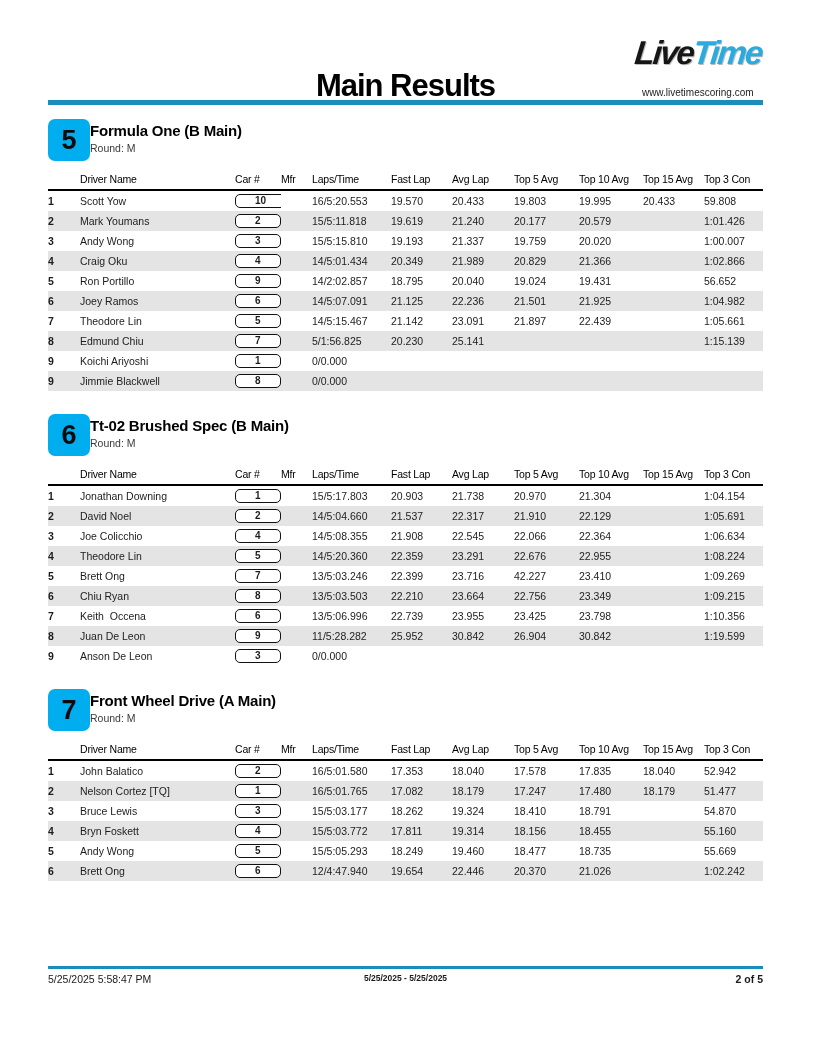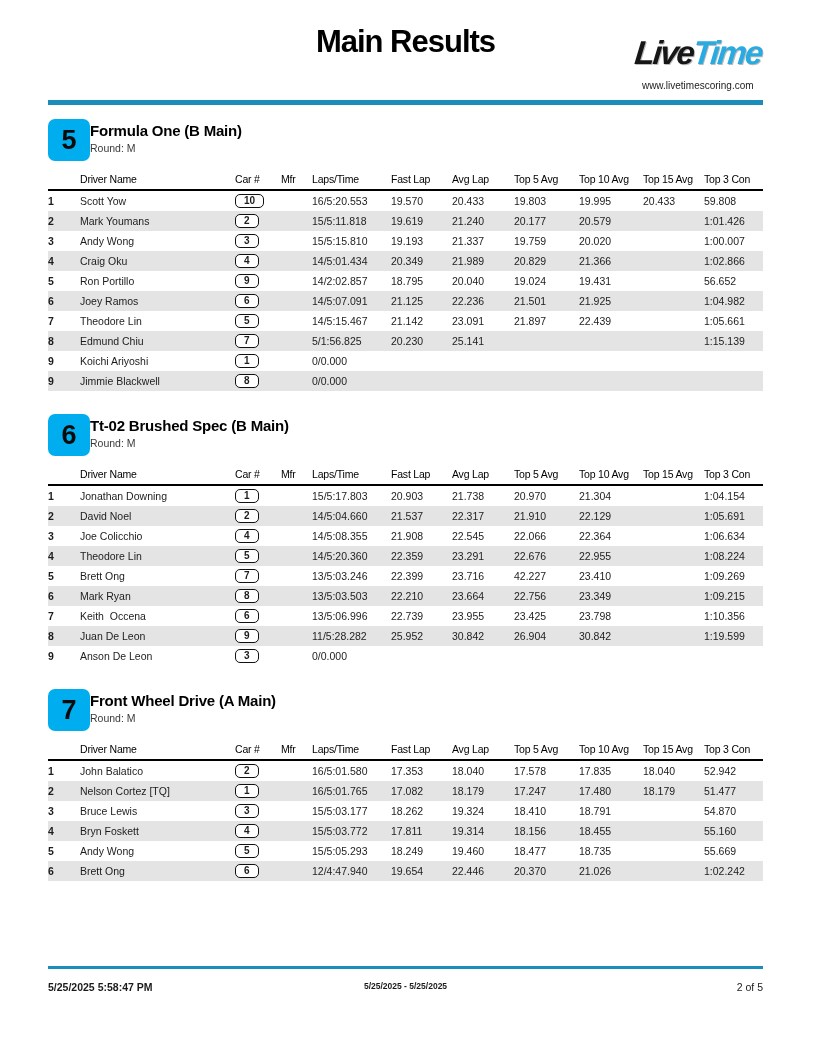--- a/index.html
+++ b/index.html
@@ -8,21 +8,21 @@
   .page {
     position: relative;
     width: 816px; height: 1056px;
     margin: 0 auto;
     background: #ffffff;
     overflow: hidden;
     padding: 0 53px 0 48px;
   }
 
   
-  .header { position: relative; height: 96px; padding-top: 24px; }
+  .header { position: relative; height: 96px; padding-top: 68px; }
   .page-title {
     text-align: center;
     font-size: 31px;
     font-weight: bold;
     letter-spacing: -1px;
     color: #000;
   }
   .logo {
     position: absolute;
     top: 36px; right: 2px;
@@ -34,21 +34,21 @@
     font-size: 33px;
     letter-spacing: -2px;
     line-height: 34px;
     transform: skewX(-6deg);
     display: inline-block;
     text-shadow: 1px 1px 0 #bbb;
     white-space: nowrap;
   }
   .logo-live { color: #161616; }
   .logo-time { color: #29ABE2; }
-  .logo-url { font-size: 10px; color: #222; margin-top: 10px; }
+  .logo-url { font-size: 10px; color: #222; margin-top: 17px; }
 
   .rule { height: 5px; background: #1C8DBA; margin-top: 4px; }
 
   
   .section { margin-top: 14px; }
   .section + .section { margin-top: 23px; }
   .sec-head { display: flex; align-items: flex-start; }
   .sec-badge {
     width: 42px; height: 42px;
     background: #00AEEF;
@@ -90,31 +90,31 @@
   .car-badge {
     display: inline-block;
     min-width: 16px;
     text-align: left;
     border: 1.7px solid #111;
     border-radius: 5px;
     background: #fff;
     font-weight: bold;
     font-size: 10px;
     line-height: 12px;
-    padding: 0 8px;
+    padding: 0 19px;
   }
 
   
   .footer { position: absolute; left: 48px; right: 53px; top: 966px; }
   .footer-rule { height: 3px; background: #1C8DBA; }
   .footer-row { position: relative; margin-top: 4px; }
-  .footer-left { position: absolute; left: 0; top: 0; font-weight: bold; font-size: 10.5px; }
-  .footer-right { position: absolute; right: 0; top: 0; font-weight: normal; font-size: 10.5px; }
+  .footer-left { position: absolute; left: 0; top: 0; font-weight: normal; font-size: 10.5px; }
+  .footer-right { position: absolute; right: 0; top: 0; font-weight: bold; font-size: 10.5px; }
   .footer-center { text-align: center; font-weight: bold; font-size: 10.5px; }
-  .footer-dates { font-size: 8.5px; margin-top: 12px; font-weight: bold; }
+  .footer-dates { font-size: 8.5px; margin-top: 4px; font-weight: bold; }
 </style>
 </head>
 <body>
 
 <div class="page">
 
   <div class="header">
     <div class="page-title">Main Results</div>
     <div class="logo">
       <span class="logo-text"><span class="logo-live">Live</span><span class="logo-time">Time</span></span>
@@ -394,21 +394,21 @@
               <td class="col-laps">13/5:03.246</td>
               <td class="col-fast">22.399</td>
               <td class="col-avg">23.716</td>
               <td class="col-top5">42.227</td>
               <td class="col-top10">23.410</td>
               <td class="col-top15"></td>
               <td class="col-con">1:09.269</td>
             </tr>
             <tr class="striped">
               <td class="col-pos">6</td>
-              <td class="col-driver">Mark Ryan</td>
+              <td class="col-driver">Chiu Ryan</td>
               <td class="col-car"><span class="car-badge">8</span></td>
               <td class="col-mfr"></td>
               <td class="col-laps">13/5:03.503</td>
               <td class="col-fast">22.210</td>
               <td class="col-avg">23.664</td>
               <td class="col-top5">22.756</td>
               <td class="col-top10">23.349</td>
               <td class="col-top15"></td>
               <td class="col-con">1:09.215</td>
             </tr>

